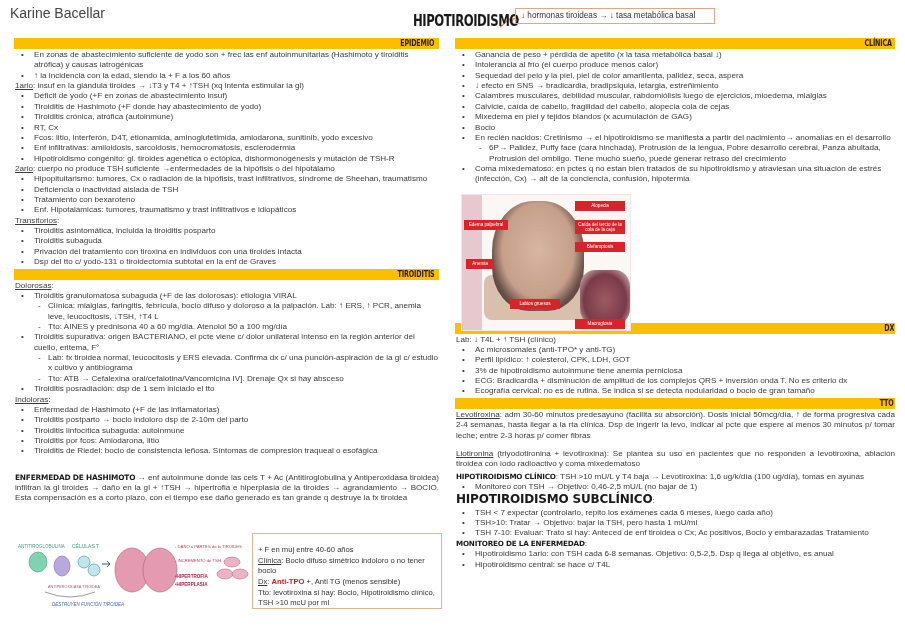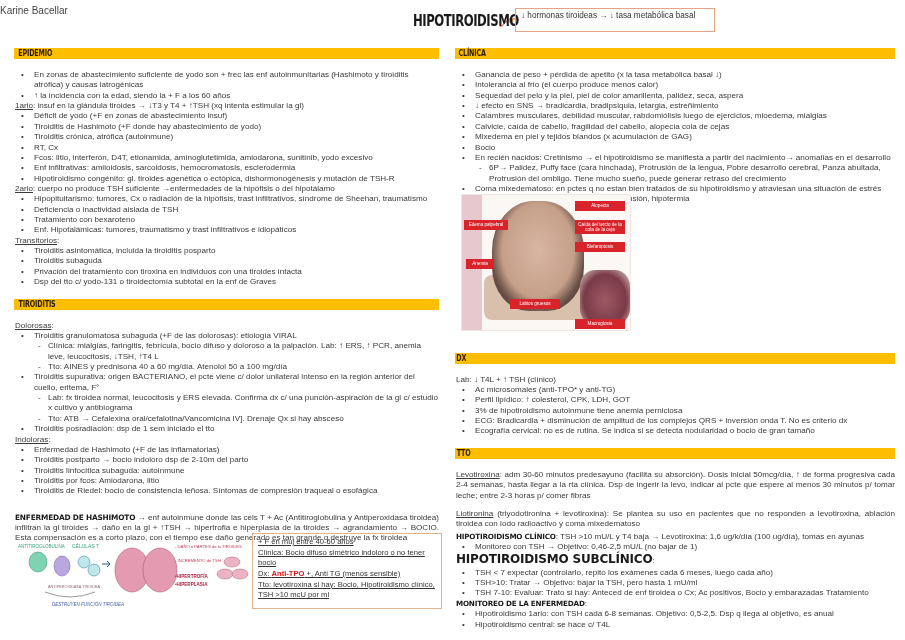--- a/index.html
+++ b/index.html
@@ -1,37 +1,37 @@
 <!DOCTYPE html>
 <html><head>
 <meta charset="utf-8">
 <style>
   * { box-sizing: border-box; margin: 0; padding: 0; }
   body {
     width: 905px; height: 640px; background: #ffffff; position: relative; overflow: hidden;
     font-family: "Liberation Sans", sans-serif; font-size: 8.1px; color: #3a3a3a; line-height: 1.28;
   }
-  .author { position: absolute; left: 0; top: 5px; font-size: 10px; color: #444; }
+  .author { position: absolute; left: 10px; top: 5px; font-size: 14px; color: #444; }
   .title-wrap { position: absolute; left: 413px; top: 12px; display: flex; align-items: flex-end; }
   .title {
     font-family: "DejaVu Sans", sans-serif; font-weight: bold; font-size: 15px; letter-spacing: -0.6px;
     color: #1a1a1a; transform: scaleX(0.78); transform-origin: left bottom; width: 90px; white-space: nowrap;
   }
   .squiggle { width: 22px; height: 14px; margin-left: -4px; margin-bottom: 2px; }
   .title-box {
-    position: absolute; left: 515px; top: 8px; width: 200px; height: 24px;
+    position: absolute; left: 515px; top: 8px; width: 200px; height: 16px;
     border: 1px solid #e3a582; font-size: 8.2px; padding: 2px 5px; color: #333; white-space: nowrap;
   }
   .col { position: absolute; }
   .col-left { left: 14px; top: 37px; width: 425px; }
   .col-right { left: 455px; top: 37px; width: 440px; }
   .band {
-    background: #fdbe00; text-align: left; height: 11px; line-height: 11px;
+    background: #fdbe00; text-align: right; height: 11px; line-height: 11px;
     font-family: "DejaVu Sans", sans-serif; font-weight: bold; font-size: 8px; color: #2a1a00;
-    letter-spacing: -0.2px; margin: 11px 0;
+    letter-spacing: -0.2px; margin: 1px 0;
   }
   .band span { display: inline-block; transform: scaleX(0.8); }
   ul { list-style: none; }
   ul.b > li { position: relative; padding-left: 20px; }
   ul.b > li::before { content: "•"; position: absolute; left: 7px; top: 0; font-size: 8px; }
   ul.d > li { position: relative; padding-left: 34px; }
   ul.d > li::before { content: "-"; position: absolute; left: 24px; top: 0; }
   .u { text-decoration: underline; }
   .p { padding-left: 1px; }
   .just { text-align: justify; }
@@ -56,21 +56,21 @@
   .clin-img .tongue {
     position: absolute; left: 118px; top: 75px; width: 50px; height: 55px;
     background: radial-gradient(ellipse at 50% 55%, #9c5a64 0%, #7a3a48 60%, #e6d6d0 100%); border-radius: 30%;
   }
   .lbl {
     position: absolute; background: #d8232a; color: #fff; font-size: 4.6px; text-align: center;
     line-height: 1.1; padding: 2px 1px; display: flex; align-items: center; justify-content: center;
   }
   .hashi-box {
     position: absolute; left: 252px; top: 533px; width: 190px; height: 76px;
-    border: 1px solid #e0b48f; padding: 3px 5px; font-size: 7.6px; line-height: 1.4; color: #333; text-decoration: underline;
+    border: 1px solid #e0b48f; padding: 11px 5px; font-size: 7.6px; line-height: 1.4; color: #333;
   }
   .hashi-img { position: absolute; left: 10px; top: 540px; width: 240px; height: 85px; }
 </style>
 </head>
 <body>
 
 <div class="author">Karine Bacellar</div>
 
 <div class="title-wrap">
   <div class="title">HIPOTIROIDISMO</div>

